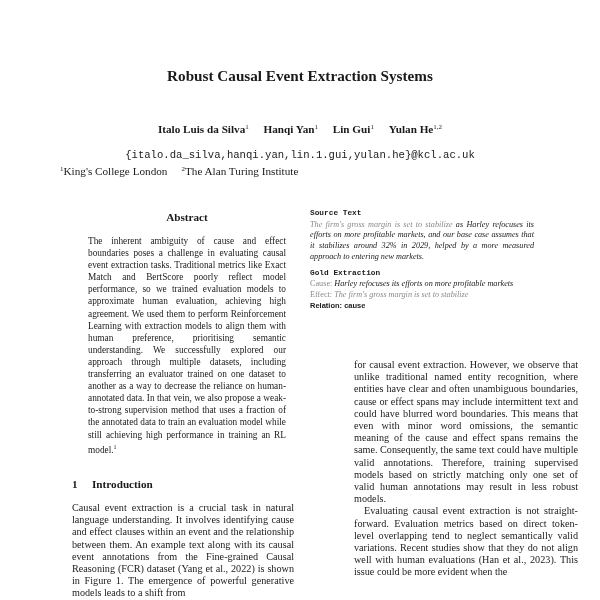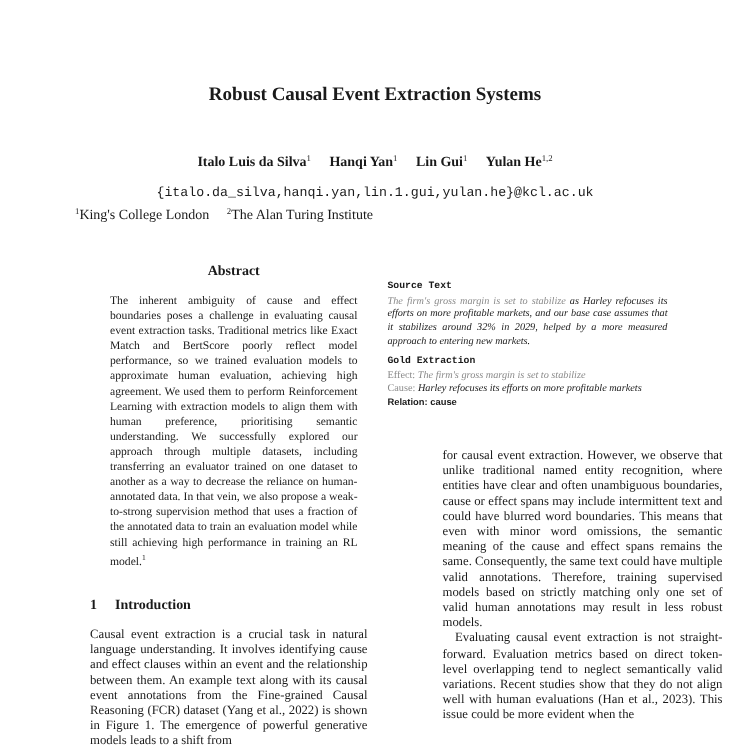--- a/index.html
+++ b/index.html
@@ -10,21 +10,21 @@
     .authors .a { margin: 0 6px; }
     .authors sup, .affil sup { font-size: 7px; font-weight: normal; vertical-align: 4px; }
     .affil { position: absolute; left: 60px; top: 135px; width: 480px; font-size: 11.2px; line-height: 13px; margin-top: 28px; }
     .affil .sep { display: inline-block; width: 14px; }
     .email { position: absolute; left: 60px; top: 149px; width: 480px; text-align: center; font-family: "Liberation Mono", monospace; font-size: 10.6px; line-height: 13px; }
     .abs-head { position: absolute; left: 88px; top: 211px; width: 198px; text-align: center; font-weight: bold; font-size: 11.2px; }
     .abstract { position: absolute; left: 88px; top: 235px; width: 198px; font-size: 9.3px; line-height: 12.1px; text-align: justify; hyphens: manual; }
     .intro-head { position: absolute; left: 72px; top: 478px; font-weight: bold; font-size: 11.2px; }
     .intro-head .num { display: inline-block; width: 20px; }
     .intro-body { position: absolute; left: 72px; top: 502px; width: 222px; font-size: 10.2px; line-height: 12.2px; text-align: justify; }
-    .fig { position: absolute; left: 310px; top: 224px; width: 224px; font-size: 8.2px; line-height: 10.7px; }
+    .fig { position: absolute; left: 310px; top: 208px; width: 224px; font-size: 8.2px; line-height: 10.7px; }
     .fig .lbl { font-family: "Liberation Mono", monospace; font-weight: bold; font-size: 7.8px; margin-bottom: 1px; }
     .fig .src { font-style: italic; text-align: justify; margin-bottom: 5px; }
     .fig .grey { color: #8a8a8a; }
     .fig .dark { color: #1a1a1a; }
     .fig .row { font-style: italic; white-space: nowrap; }
     .fig .rel { font-weight: bold; font-family: Liberation Sans, sans-serif; font-size: 7.5px; }
     .caption { position: absolute; left: 310px; top: 315px; width: 224px; font-size: 10.2px; line-height: 12.2px; text-align: justify; }
     .right-body { position: absolute; left: 310px; top: 359px; width: 224px; font-size: 10.2px; line-height: 12.2px; text-align: justify; margin-left: 44px; }
     .right-body p { margin: 0; }
     .right-body p.indent { text-indent: 10px; }
@@ -56,22 +56,22 @@
 
   <div class="intro-head">
     <span class="num">1</span><span>Introduction</span>
   </div>
   <div class="intro-body">Causal event extraction is a crucial task in natu­ral language understanding. It involves identifying cause and effect clauses within an event and the relationship between them. An example text along with its causal event annotations from the Fine-grained Causal Reasoning (FCR) dataset (Yang et al., 2022) is shown in Figure 1. The emergence of powerful generative models leads to a shift from</div>
 
   <div class="fig">
     <div class="lbl">Source Text</div>
     <div class="src"><span class="grey">The firm's gross margin is set to stabilize</span><span class="dark"> as Harley refocuses its efforts on more profitable markets</span><span class="dark">, and our base case assumes that it stabilizes around 32% in 2029, helped by a more mea­sured approach to entering new markets.</span></div>
     <div class="lbl">Gold Extraction</div>
+    <div class="row grey"><span style="font-style:normal">Cause:</span> <span class="dark">Harley refocuses its efforts on more profitable markets</span></div>
     <div class="row grey"><span style="font-style:normal">Effect:</span> <span>The firm's gross margin is set to stabilize</span></div>
-    <div class="row grey"><span style="font-style:normal">Cause:</span> <span class="dark">Harley refocuses its efforts on more profitable markets</span></div>
     <div class="rel"><span>Relation:</span> <span>cause</span></div>
   </div>
 
 
   <div class="right-body">
     <p>for causal event extraction. However, we observe that unlike traditional named entity recognition, where entities have clear and often unambiguous boundaries, cause or effect spans may include in­termittent text and could have blurred word bound­aries. This means that even with minor word omis­sions, the semantic meaning of the cause and effect spans remains the same. Consequently, the same text could have multiple valid annotations. There­fore, training supervised models based on strictly matching only one set of valid human annotations may result in less robust models.</p>
     <p class="indent">Evaluating causal event extraction is not straight­forward. Evaluation metrics based on direct token-level overlapping tend to neglect semantically valid variations. Recent studies show that they do not align well with human evaluations (Han et al., 2023). This issue could be more evident when the</p>
   </div>
 
 </div>

